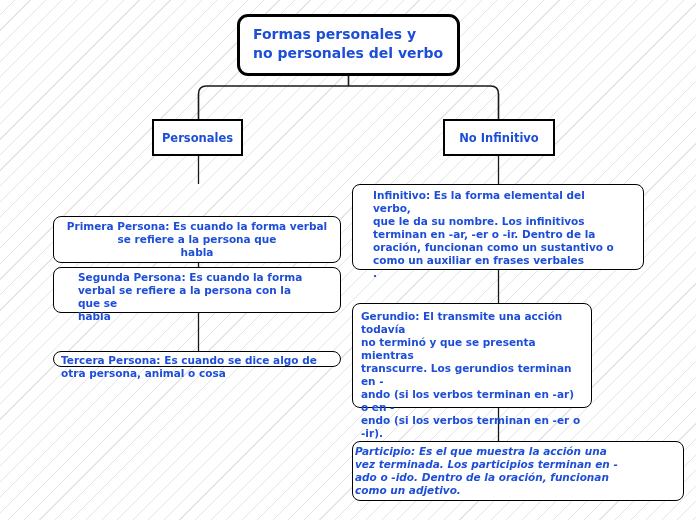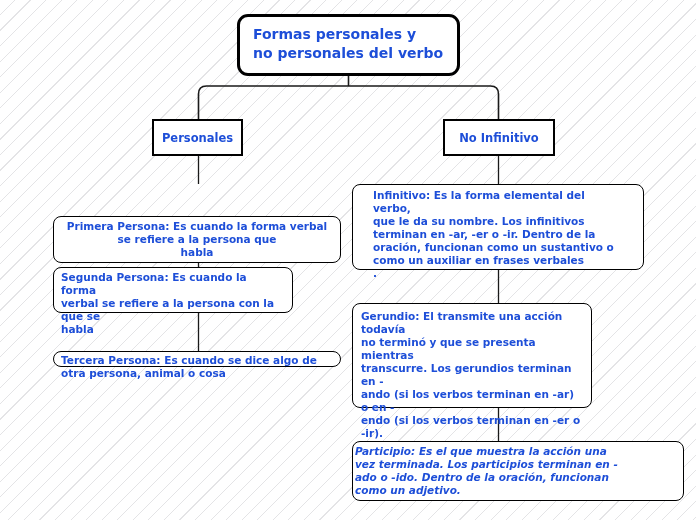--- a/index.html
+++ b/index.html
@@ -60,21 +60,21 @@
   }
   .node-personales    { left: 152px; top: 119px; width: 91px; }
   .node-no-personales { left: 443px; top: 119px; width: 112px; }
   .leaf {
     font-size: 10.5px;
     line-height: 13px;
     border-width: 1.6px;
     border-radius: 8px;
   }
   .node-primera    { left: 53px;  top: 184px; width: 288px; height: 47px; padding: 3px 7px; text-align: center; margin-top: 32px; }
-  .node-segunda    { left: 53px;  top: 267px; width: 240px; height: 46px; padding: 3px 7px; }
+  .node-segunda    { left: 53px;  top: 267px; width: 288px; height: 46px; padding: 3px 24px; }
   .node-tercera    { left: 53px;  top: 351px; width: 288px; height: 16px; padding: 2px 7px; }
   .node-infinitivo { left: 352px; top: 184px; width: 292px; height: 86px;  padding: 4px 20px; }
   .node-gerundio   { left: 352px; top: 303px; width: 240px; height: 105px; padding: 6px 8px; }
   .node-participio { left: 352px; top: 441px; width: 332px; height: 60px;  padding: 3px 2px; font-style: italic; }
 </style>
 </head>
 <body>
 
 <div class="canvas">
 

